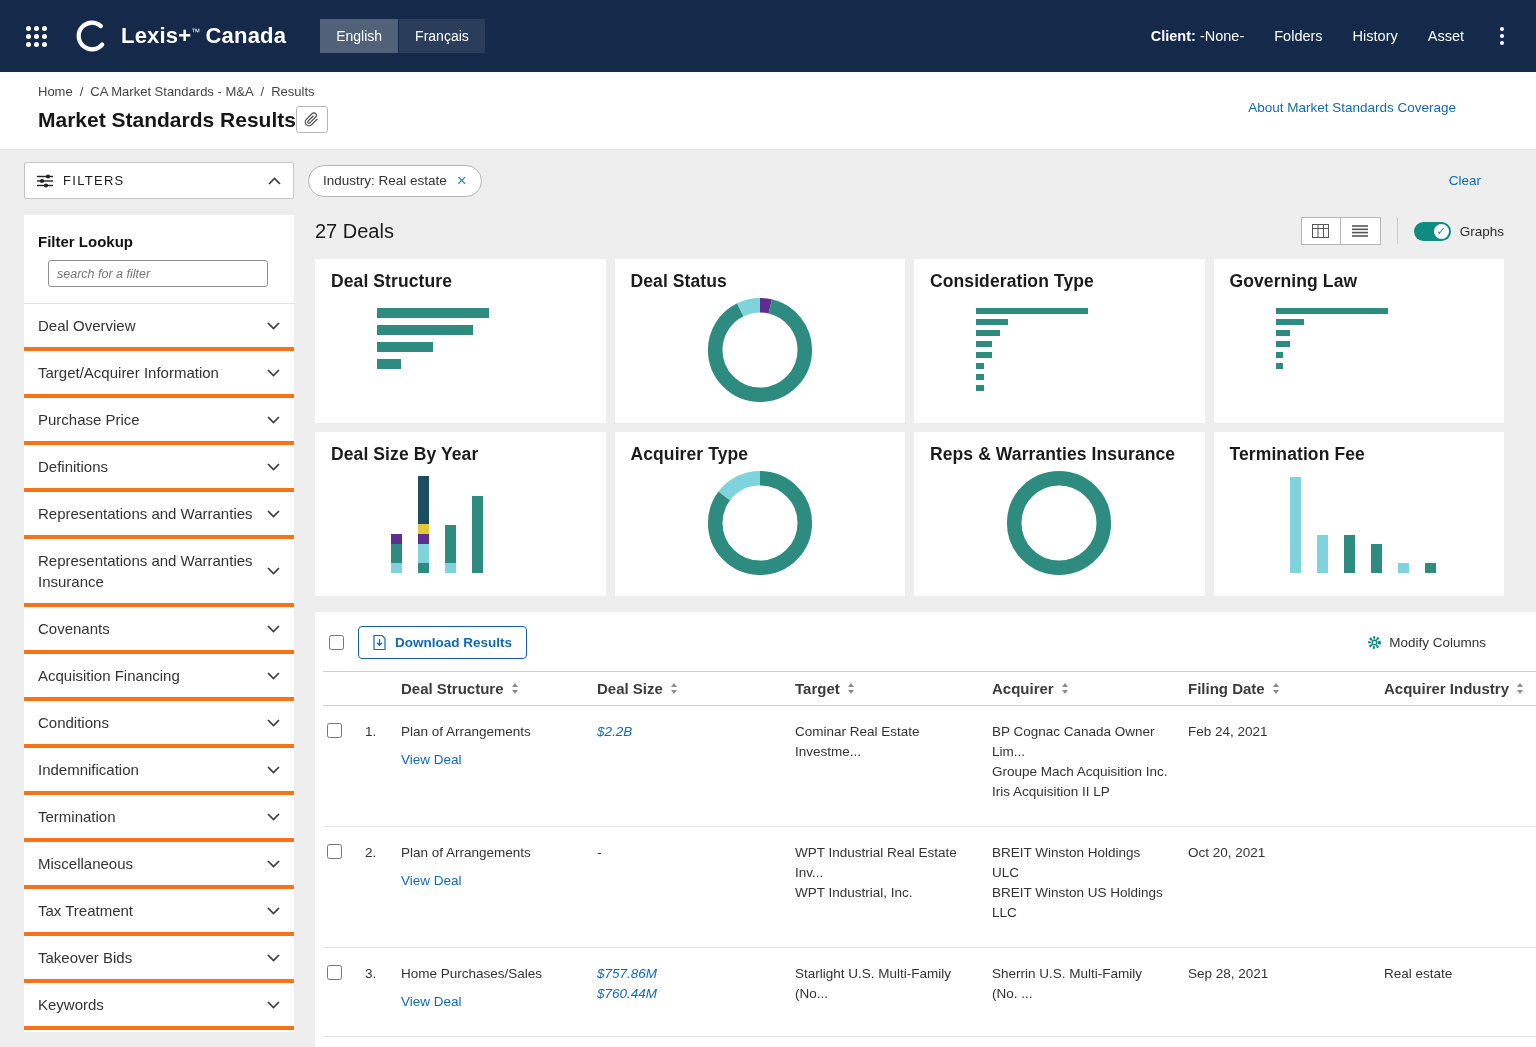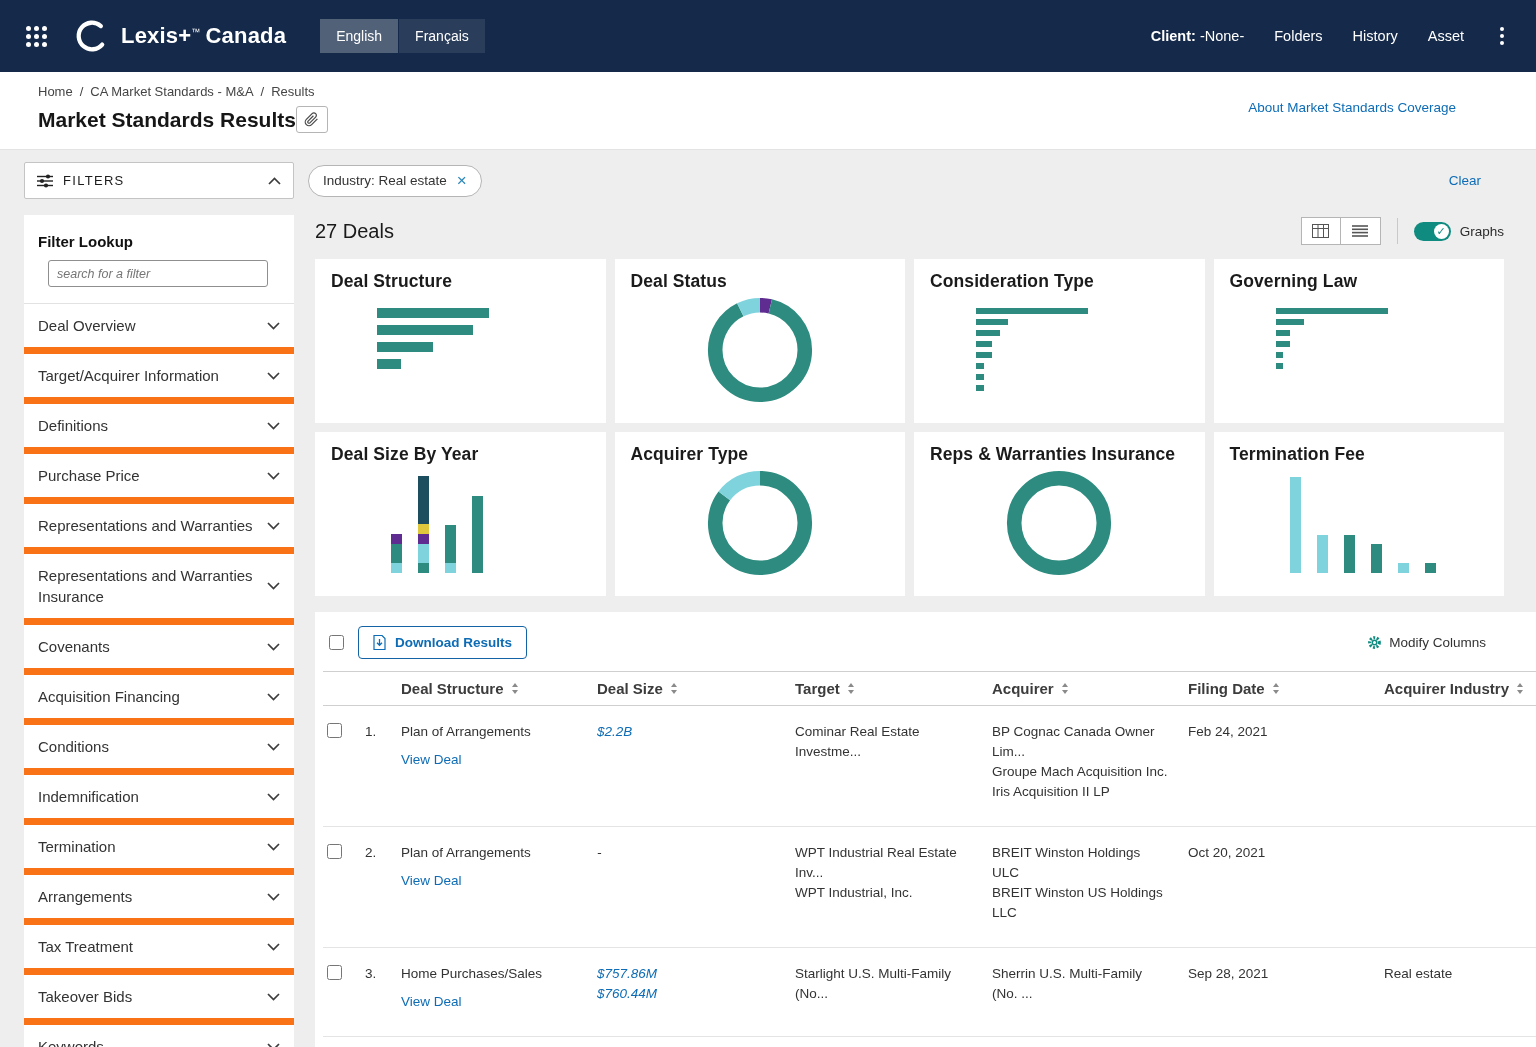--- a/index.html
+++ b/index.html
@@ -44,21 +44,21 @@
   .clear{margin-left:auto;color:#0d6cb5;font-size:13.5px;cursor:pointer;}
 
   
   .content{display:flex;align-items:flex-start;padding:16px 0 0 24px;gap:21px;}
 
   
   .sidebar{width:270px;background:#fff;padding:18px 0 2px;flex:0 0 auto;}
   .sidebar h4{font-size:15px;font-weight:700;color:#111;margin:0 0 10px 14px;}
   .search-input{display:block;margin:0 0 16px 24px;width:220px;height:27px;border:1px solid #8f8f8f;border-radius:3px;font:italic 12.5px "Liberation Sans",sans-serif;color:#555;padding:0 8px;background:#fff;}
   .acc{border-top:1px solid #e2e2e2;}
-  .acc-item{display:flex;align-items:center;justify-content:space-between;padding:11px 14px;border-bottom:7px solid #f97316;cursor:pointer;font-size:15px;color:#333;line-height:21px;}
+  .acc-item{display:flex;align-items:center;justify-content:space-between;padding:11px 14px;border-bottom:4px solid #f97316;cursor:pointer;font-size:15px;color:#333;line-height:21px;}
   .acc-item>span{max-width:218px;}
 
   
   .main{flex:1;min-width:0;}
   .results-head{display:flex;align-items:center;margin:2px 32px 0 0;}
   .results-head h2{font-size:20px;font-weight:500;color:#1a1a1a;}
   .view-controls{margin-left:auto;display:flex;align-items:center;}
   .vbtn{width:40px;height:28px;background:#fff;border:1px solid #b5b5b5;display:flex;align-items:center;justify-content:center;cursor:pointer;}
   .vbtn+.vbtn{border-left:0;}
   .vdiv{width:1px;height:26px;background:#c9c9c9;margin:0 16px;}
@@ -189,32 +189,32 @@
             <path d="M1 1l5.5 5.5L12 1" fill="none" stroke="#3c3c3c" stroke-width="1.7"></path>
           </svg>
         </div>
       <div class="acc-item">
           <span>Target/Acquirer Information</span>
           <svg width="13" height="8" viewBox="0 0 13 8">
             <path d="M1 1l5.5 5.5L12 1" fill="none" stroke="#3c3c3c" stroke-width="1.7"></path>
           </svg>
         </div>
       <div class="acc-item">
+          <span>Purchase Price</span>
+          <svg width="13" height="8" viewBox="0 0 13 8">
+            <path d="M1 1l5.5 5.5L12 1" fill="none" stroke="#3c3c3c" stroke-width="1.7"></path>
+          </svg>
+        </div>
+      <div class="acc-item">
           <span>Definitions</span>
           <svg width="13" height="8" viewBox="0 0 13 8">
             <path d="M1 1l5.5 5.5L12 1" fill="none" stroke="#3c3c3c" stroke-width="1.7"></path>
           </svg>
         </div>
       <div class="acc-item">
-          <span>Purchase Price</span>
-          <svg width="13" height="8" viewBox="0 0 13 8">
-            <path d="M1 1l5.5 5.5L12 1" fill="none" stroke="#3c3c3c" stroke-width="1.7"></path>
-          </svg>
-        </div>
-      <div class="acc-item">
           <span>Representations and Warranties</span>
           <svg width="13" height="8" viewBox="0 0 13 8">
             <path d="M1 1l5.5 5.5L12 1" fill="none" stroke="#3c3c3c" stroke-width="1.7"></path>
           </svg>
         </div>
       <div class="acc-item">
           <span>Representations and Warranties Insurance</span>
           <svg width="13" height="8" viewBox="0 0 13 8">
             <path d="M1 1l5.5 5.5L12 1" fill="none" stroke="#3c3c3c" stroke-width="1.7"></path>
           </svg>
@@ -243,21 +243,21 @@
             <path d="M1 1l5.5 5.5L12 1" fill="none" stroke="#3c3c3c" stroke-width="1.7"></path>
           </svg>
         </div>
       <div class="acc-item">
           <span>Termination</span>
           <svg width="13" height="8" viewBox="0 0 13 8">
             <path d="M1 1l5.5 5.5L12 1" fill="none" stroke="#3c3c3c" stroke-width="1.7"></path>
           </svg>
         </div>
       <div class="acc-item">
-          <span>Arrangements</span>
+          <span>Miscellaneous</span>
           <svg width="13" height="8" viewBox="0 0 13 8">
             <path d="M1 1l5.5 5.5L12 1" fill="none" stroke="#3c3c3c" stroke-width="1.7"></path>
           </svg>
         </div>
       <div class="acc-item">
           <span>Tax Treatment</span>
           <svg width="13" height="8" viewBox="0 0 13 8">
             <path d="M1 1l5.5 5.5L12 1" fill="none" stroke="#3c3c3c" stroke-width="1.7"></path>
           </svg>
         </div>

